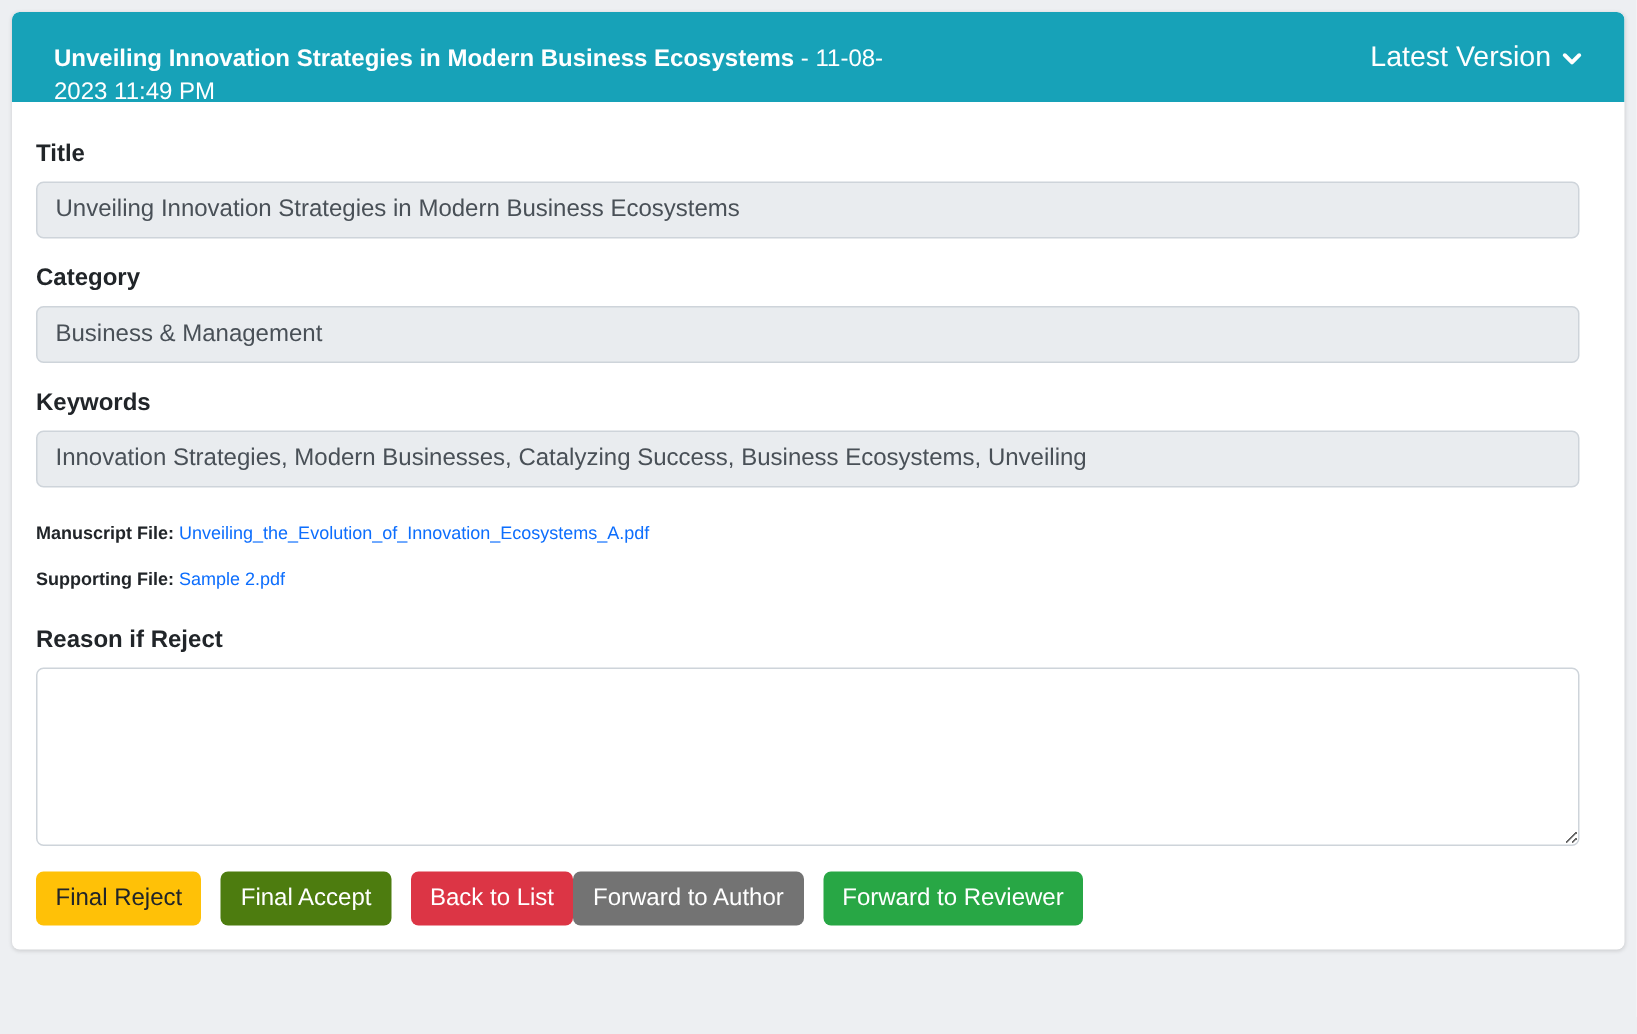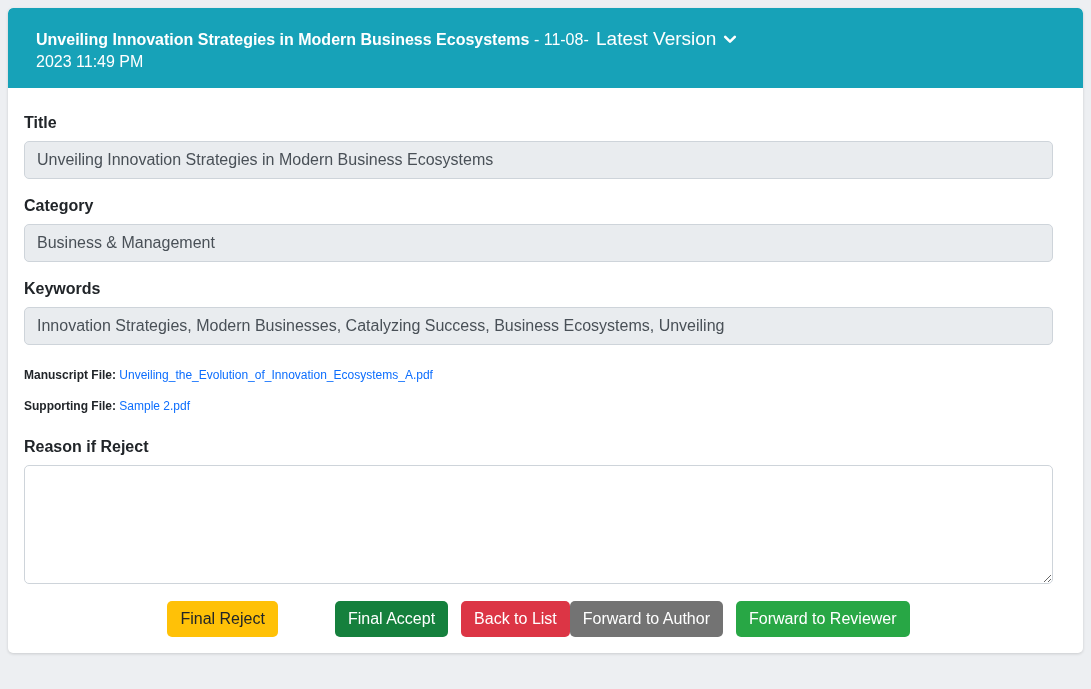--- a/index.html
+++ b/index.html
@@ -14,25 +14,26 @@
     height: 689px;
     padding: 8px;
   }
   .card {
     background: #ffffff;
     border-radius: 5px;
     box-shadow: 0 1px 3px rgba(0,0,0,0.15);
     overflow: hidden;
   }
   .card-header {
-    height: 80px;
+    height: 60px;
     background: #17a2b8;
     border-radius: 5px 5px 0 0;
     padding: 21px 28px 0 28px;
     display: flex;
+    justify-content: space-between;
     align-items: flex-start;
     color: #ffffff;
   }
   .header-heading {
     max-width: 560px;
     font-size: 16px;
     line-height: 22px;
     font-weight: 400;
   }
   .header-heading b { font-weight: 700; }
@@ -91,21 +92,21 @@
     font-size: 16px;
     color: #212529;
     background: #ffffff;
     border: 1px solid #ced4da;
     border-radius: 5px;
     resize: both;
     margin: 0 0 17px 0;
   }
   .button-row {
     display: flex;
-    justify-content: center;
+    justify-content: flex-start;
     align-items: center;
   }
   .btn-group-left, .btn-group-right {
     display: flex;
     gap: 13px;
   }
   .btn {
     font-family: "Liberation Sans", sans-serif;
     font-size: 16px;
     line-height: 20px;
@@ -157,21 +158,21 @@
         <span class="file-label">Supporting File:</span>
         <a class="file-link">Sample 2.pdf</a>
       </div>
 
       <label class="field-label reason-label">Reason if Reject</label>
       <textarea class="reason-textarea" style=""></textarea>
 
       <div class="button-row">
         <div class="btn-group-left">
           <button class="btn btn-dark-text" style="background: rgb(255, 193, 7);">Final Reject</button>
-          <button class="btn" style="background: #15803d; margin-left: 44px;">Final Accept</button>
+          <button class="btn" style="background: #4d7c0f;">Final Accept</button>
           <button class="btn" style="background: rgb(220, 53, 69);">Back to List</button>
         </div>
         <div class="btn-group-right">
           <button class="btn" style="background: #737373;">Forward to Author</button>
           <button class="btn" style="background: rgb(40, 167, 69);">Forward to Reviewer</button>
         </div>
       </div>
 
     </div>
   </div>

